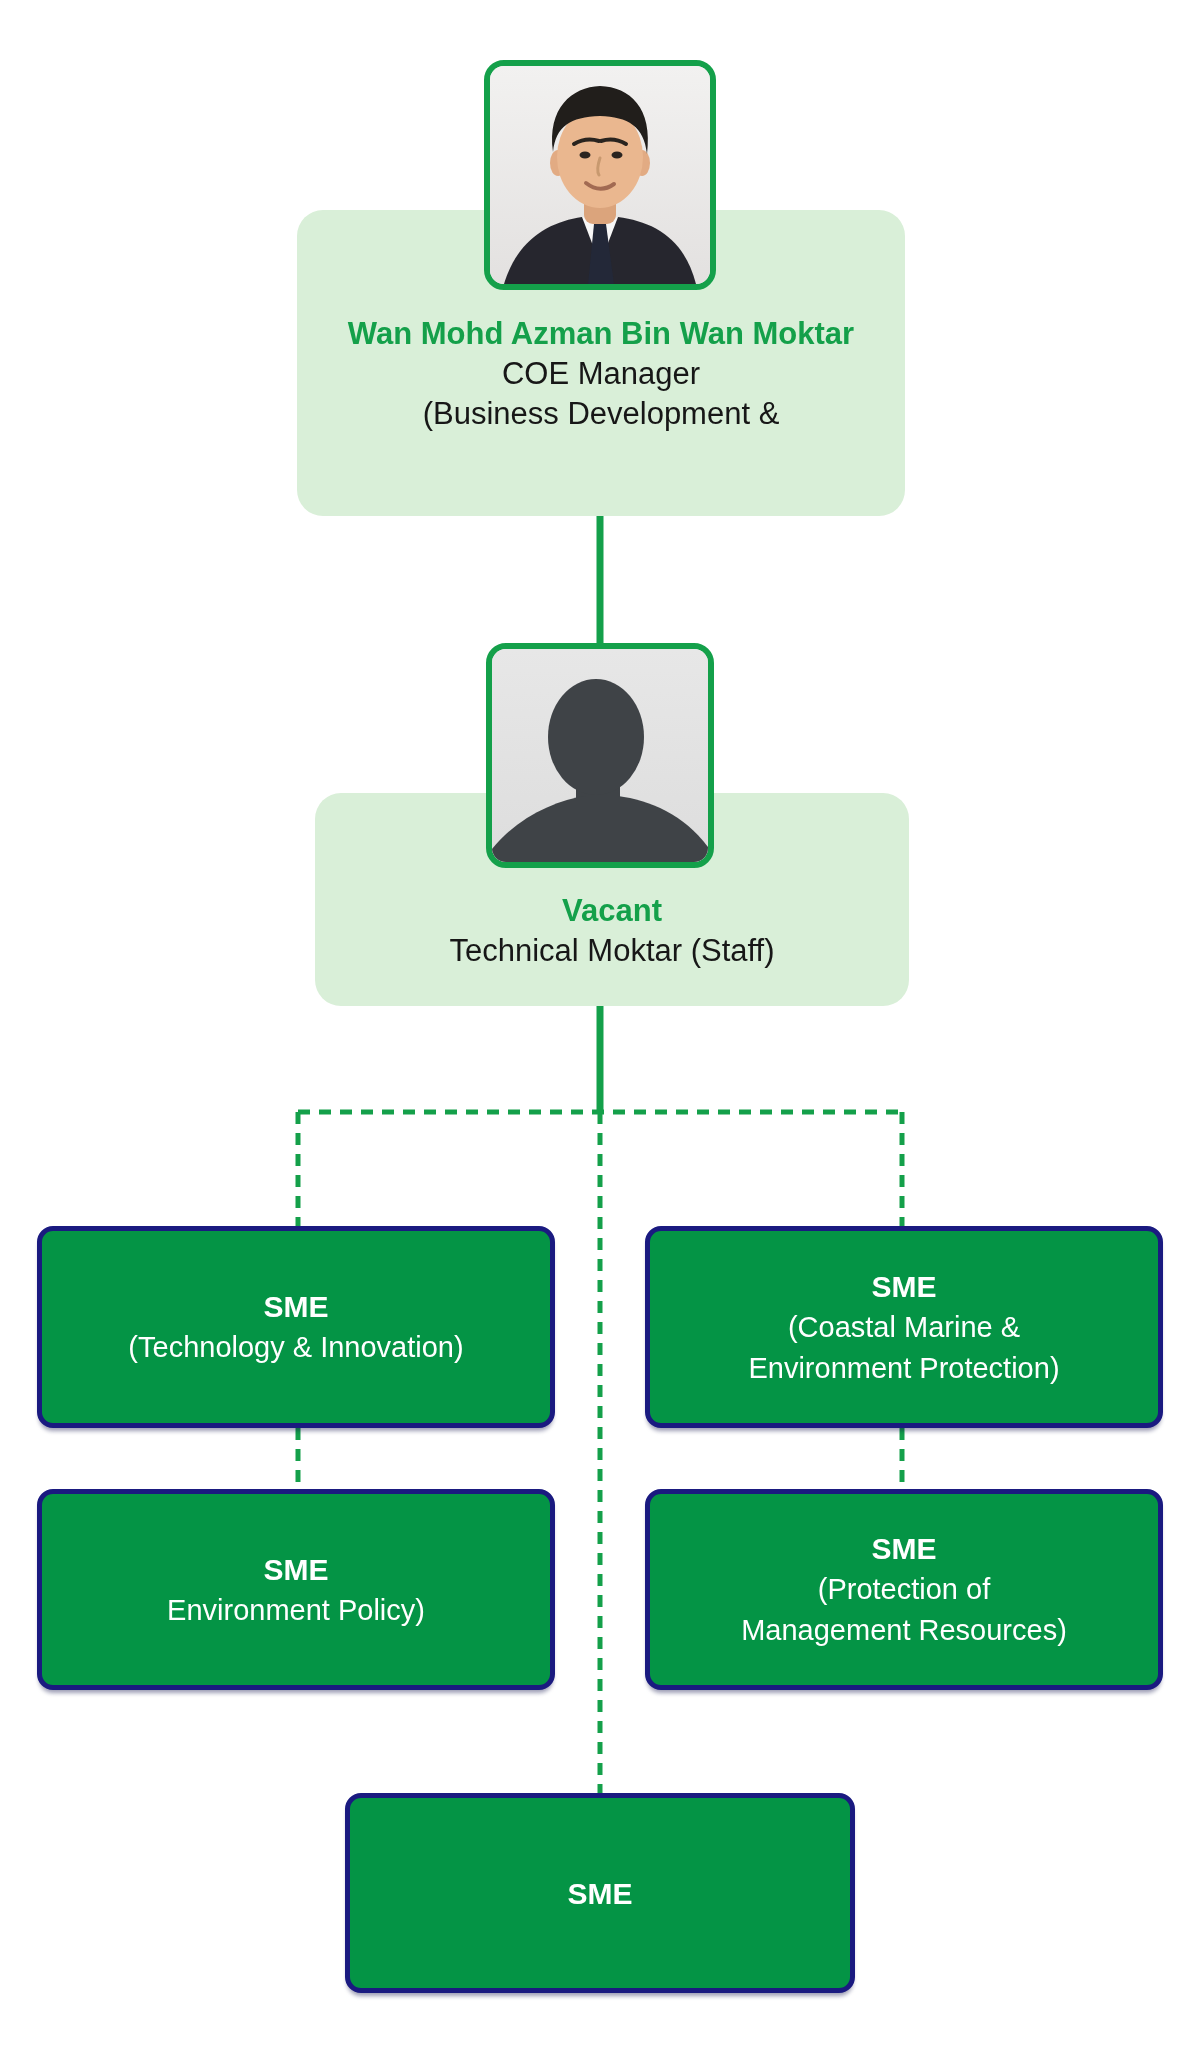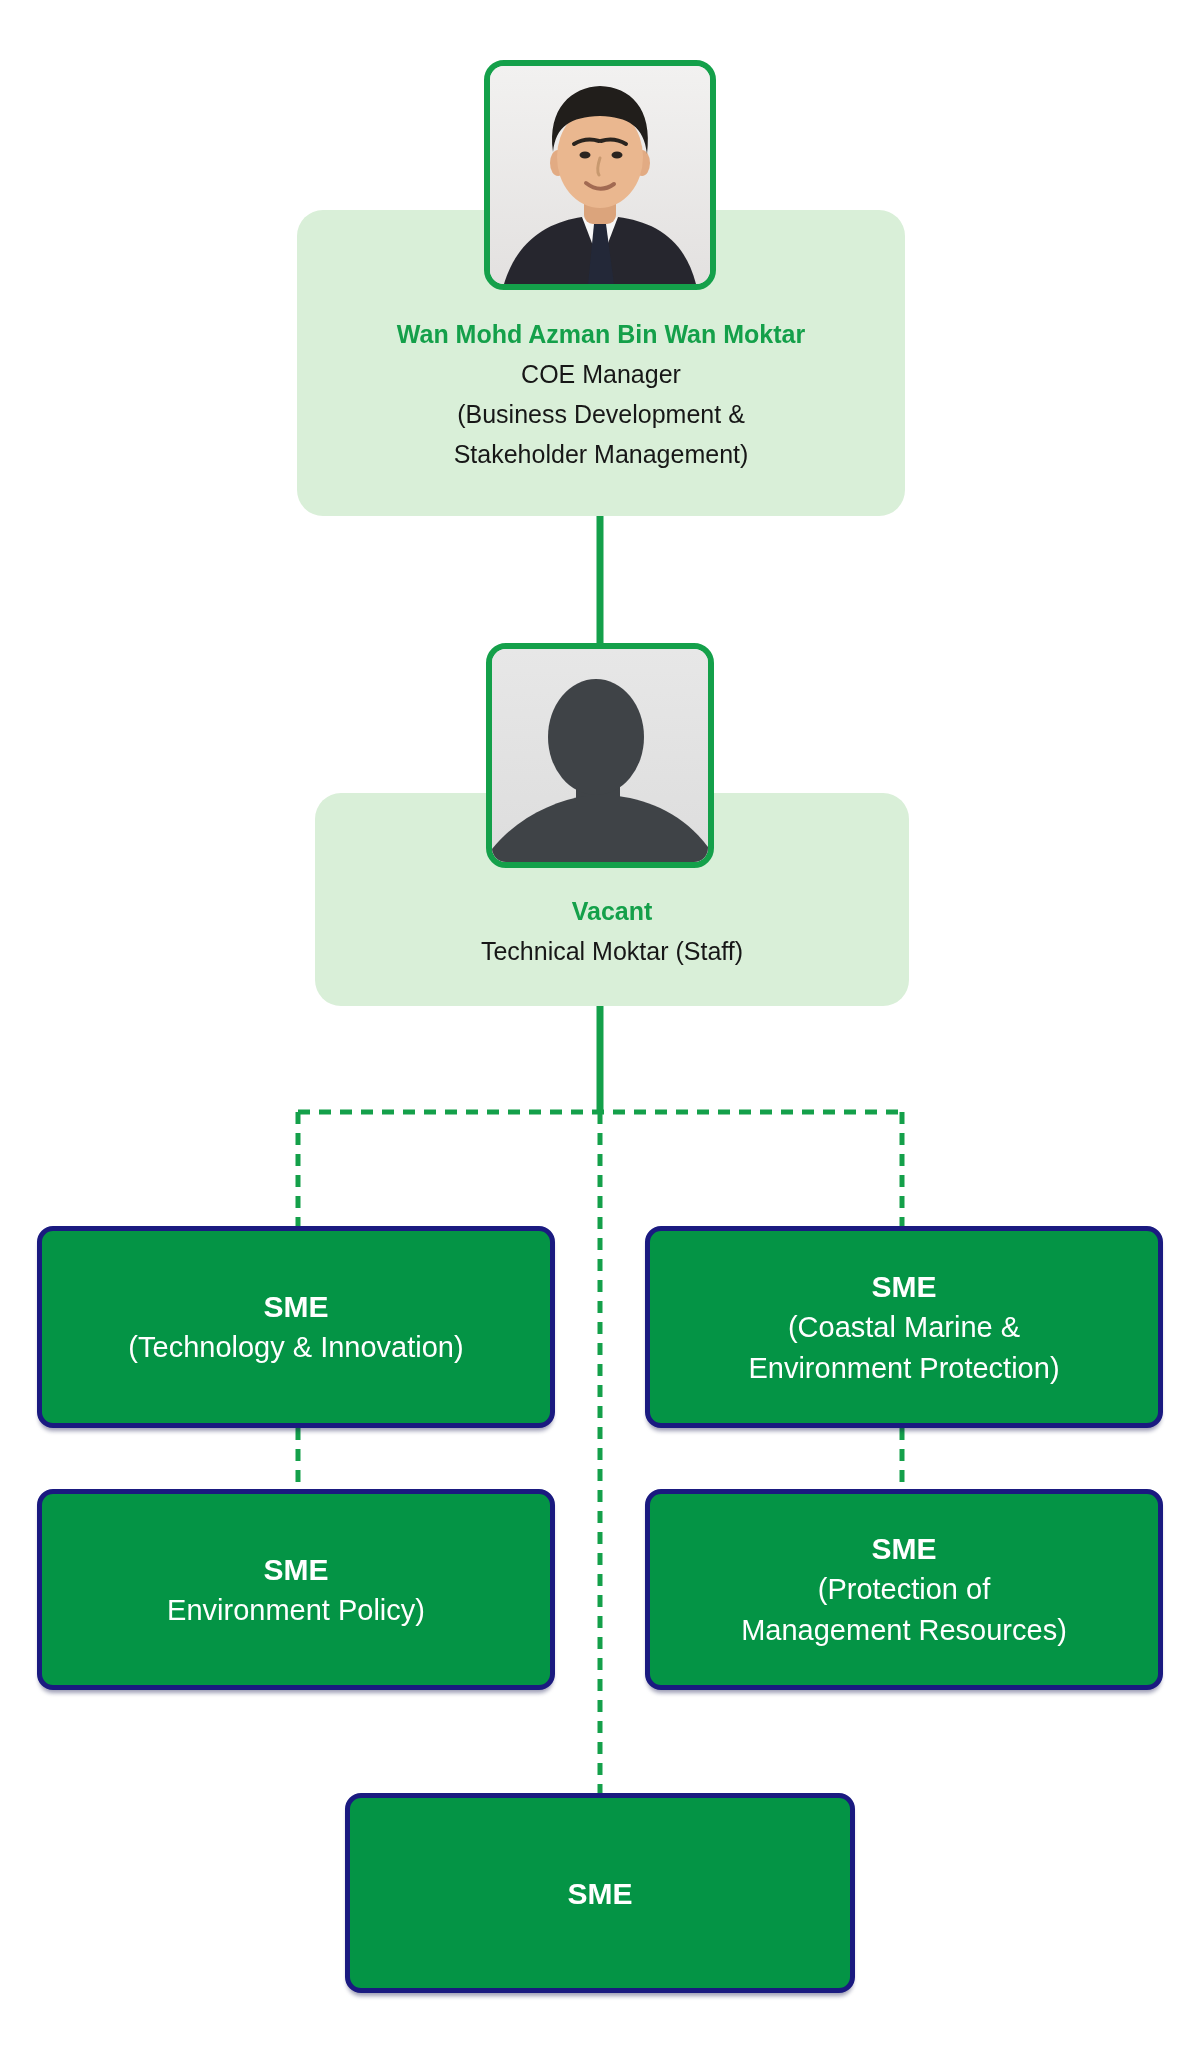--- a/index.html
+++ b/index.html
@@ -45,21 +45,21 @@
     background:var(--card-bg);
     border-radius:26px;
     text-align:center;
     z-index:2;
   }
   .card-manager{left:297px;top:210px;width:608px;height:306px;}
   .card-staff{left:315px;top:793px;width:570px;height:213px;padding-left:24px;}
   .card-text{
     position:absolute;
     left:0;right:0;
-    font-size:25px;
+    font-size:31px;
     line-height:40px;
     color:var(--ink);
   }
   .card-manager .card-text{top:104px;}
   .card-staff .card-text{top:98px;}
   .person-name{
     color:var(--accent-green);
     font-weight:bold;
   }
   .sme{
@@ -126,21 +126,20 @@
       <path d="M110 92 q-4 12 -1 17" stroke="#c8996f" stroke-width="3" fill="none" stroke-linecap="round"></path>
       <path d="M96 117 q14 11 28 1" stroke="#a26a52" stroke-width="4" fill="none" stroke-linecap="round"></path>
     </svg>
   </figure>
 
   <section class="card card-manager">
     <div class="card-text">
       <div class="person-name">Wan Mohd Azman Bin Wan Moktar</div>
       <div class="person-line">COE Manager</div>
       <div class="person-line">(Business Development &amp;</div>
-      <div class="person-line">Stakeholder Management)</div>
     </div>
   </section>
 
   <figure class="photo photo-staff">
     <svg viewBox="0 0 216 213" preserveAspectRatio="none">
       <defs>
         <linearGradient id="sbg" x1="0" y1="0" x2="0" y2="1">
           <stop offset="0" stop-color="#e7e7e7"></stop>
             <stop offset="1" stop-color="#dddddd"></stop>
         </linearGradient>

